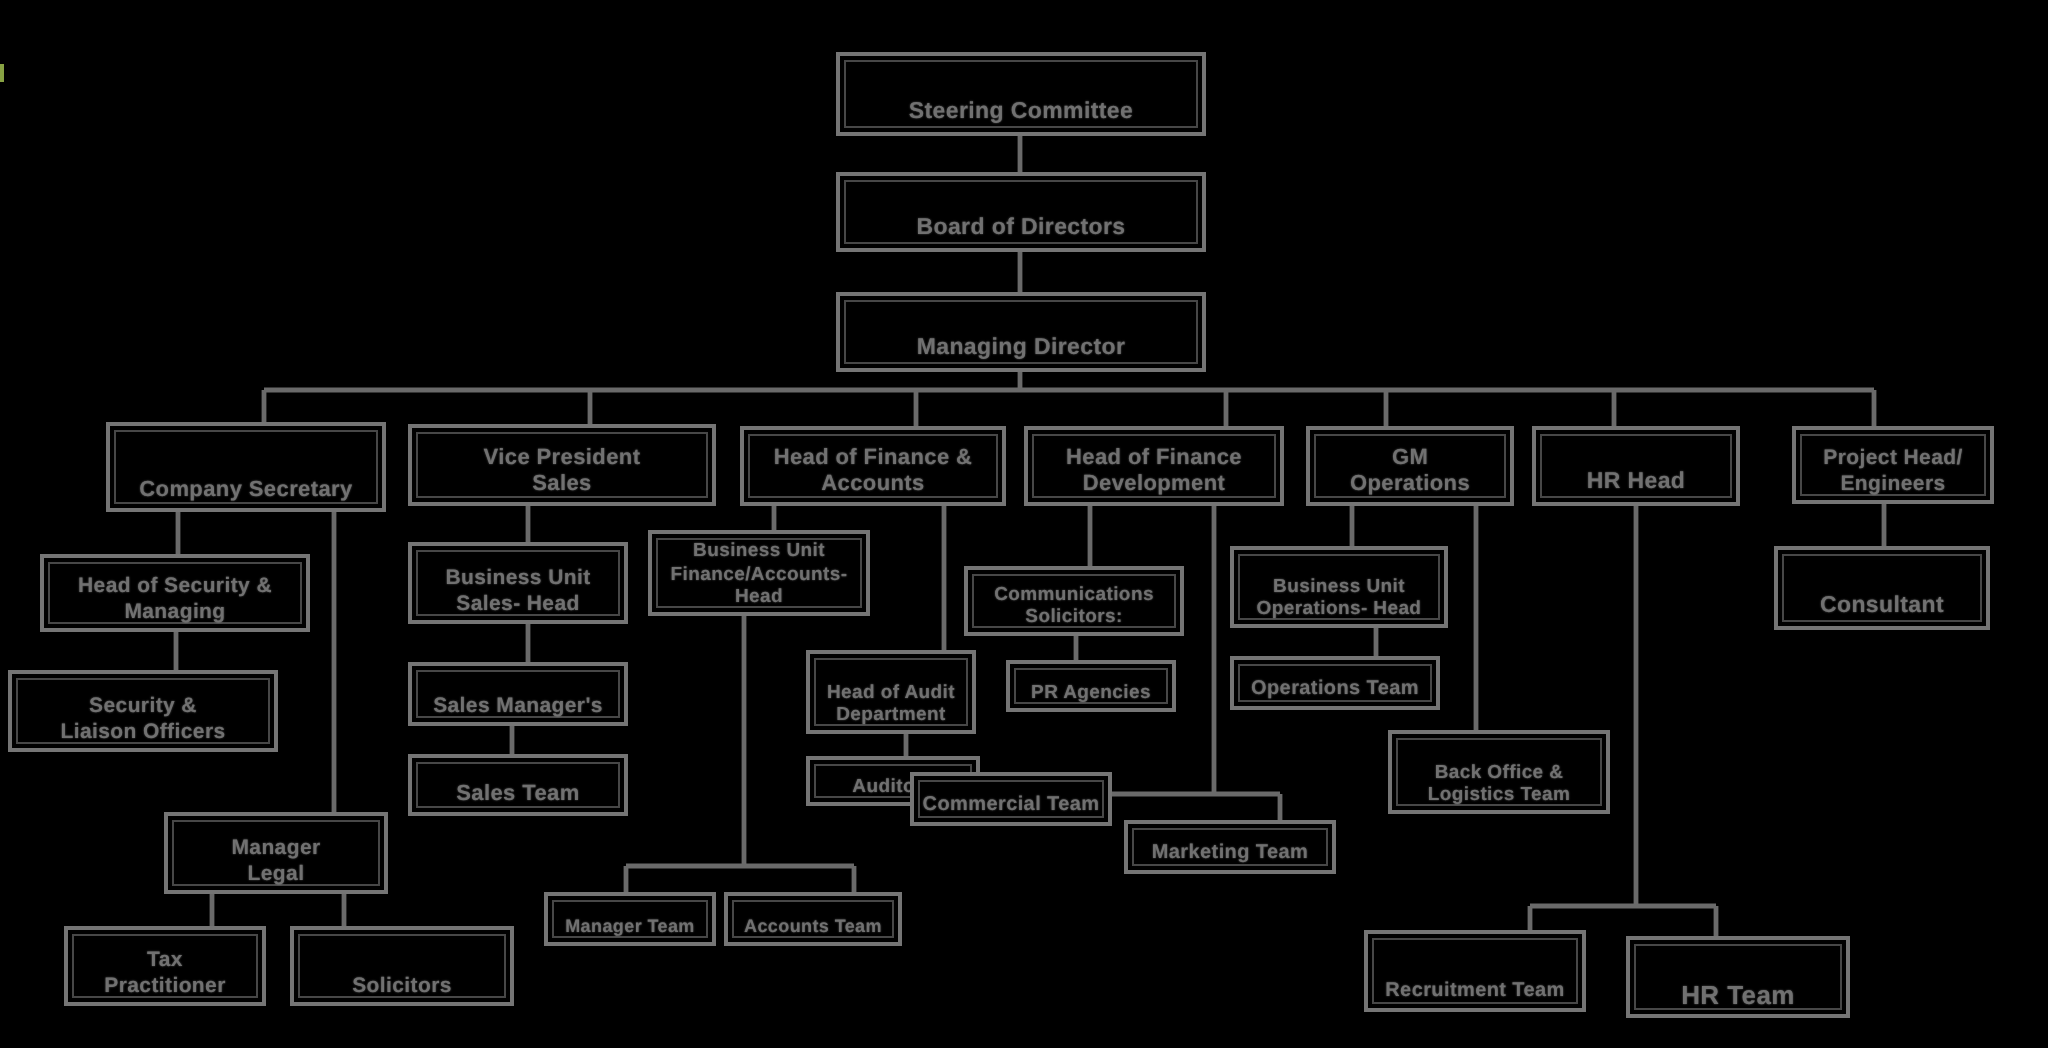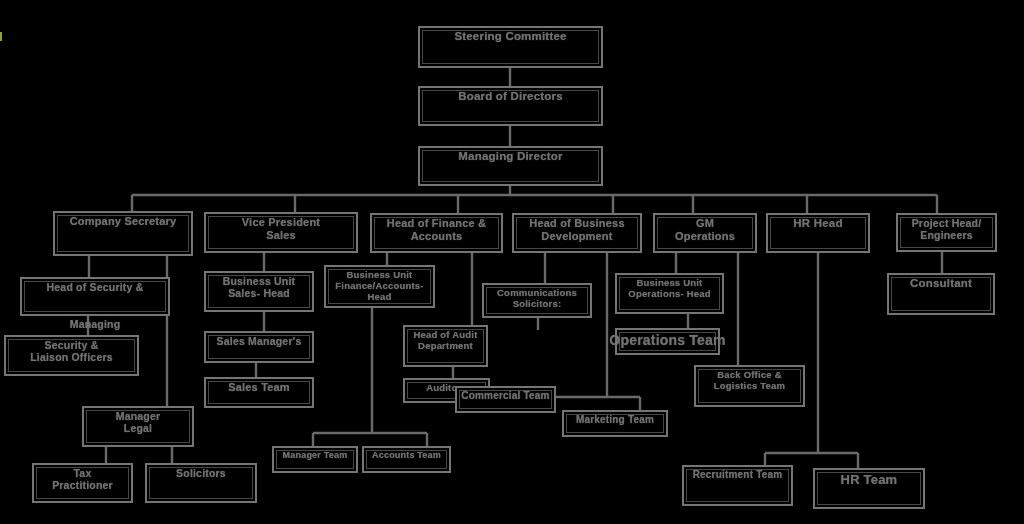--- a/index.html
+++ b/index.html
@@ -5,21 +5,21 @@
   html,body{margin:0;padding:0;background:#000;}
   #stage{
     position:relative;width:1024px;height:524px;background:#000000;
     overflow:hidden;font-family:"Liberation Sans", sans-serif;
   }
   #wires{position:absolute;left:0;top:0;z-index:1;}
   .node{
     position:absolute;z-index:2;box-sizing:border-box;
     background:#000;border:2px solid #757575;
     box-shadow: inset 0 0 0 2px #000, inset 0 0 0 3px #474747;
-    display:flex;flex-direction:column;align-items:center;justify-content:flex-start;
+    display:flex;flex-direction:column;align-items:center;justify-content:flex-end;
     text-align:center;color:#717171;font-weight:bold;letter-spacing:.2px;
     text-shadow:0 0 1px rgba(170,170,170,.55);
     line-height:1.18;padding:2px 3px;
   }
   .node .ln{white-space:nowrap;}
   #edge-artifact{position:absolute;z-index:3;}
 </style>
 </head>
 <body>
 
@@ -81,38 +81,38 @@
     </div>
     <div class="node" style="left: 204px; top: 212px; width: 154px; height: 41px; font-size: 11px; border-color: rgb(117, 117, 117); color: rgb(113, 113, 113);">
       <div class="ln">Vice President</div>
       <div class="ln">Sales</div>
     </div>
     <div class="node" style="left: 370px; top: 213px; width: 133px; height: 40px; font-size: 11px; border-color: rgb(117, 117, 117); color: rgb(113, 113, 113);">
       <div class="ln">Head of Finance &amp;</div>
       <div class="ln">Accounts</div>
     </div>
     <div class="node" style="left: 512px; top: 213px; width: 130px; height: 40px; font-size: 11px; border-color: rgb(117, 117, 117); color: rgb(113, 113, 113);">
-      <div class="ln">Head of Business</div>
+      <div class="ln">Head of Finance</div>
       <div class="ln">Development</div>
     </div>
     <div class="node" style="left: 653px; top: 213px; width: 104px; height: 40px; font-size: 11px; border-color: rgb(117, 117, 117); color: rgb(113, 113, 113);">
       <div class="ln">GM</div>
       <div class="ln">Operations</div>
     </div>
     <div class="node" style="left: 766px; top: 213px; width: 104px; height: 40px; font-size: 11.5px; border-color: rgb(117, 117, 117); color: rgb(113, 113, 113);">
       <div class="ln">HR Head</div>
     </div>
     <div class="node" style="left: 896px; top: 213px; width: 101px; height: 39px; font-size: 10.5px; border-color: rgb(117, 117, 117); color: rgb(113, 113, 113);">
       <div class="ln">Project Head/</div>
       <div class="ln">Engineers</div>
     </div>
     <div class="node" style="left: 887px; top: 273px; width: 108px; height: 42px; font-size: 11.5px; border-color: rgb(117, 117, 117); color: rgb(113, 113, 113);">
       <div class="ln">Consultant</div>
     </div>
-    <div class="node" style="left: 20px; top: 277px; width: 150px; height: 39px; font-size: 10.5px; border-color: rgb(117, 117, 117); color: rgb(113, 113, 113); gap: 25px;">
+    <div class="node" style="left: 20px; top: 277px; width: 135px; height: 39px; font-size: 10.5px; border-color: rgb(117, 117, 117); color: rgb(113, 113, 113);">
       <div class="ln">Head of Security &amp;</div>
       <div class="ln">Managing</div>
     </div>
     <div class="node" style="left: 4px; top: 335px; width: 135px; height: 41px; font-size: 10.5px; border-color: rgb(117, 117, 117); color: rgb(113, 113, 113);">
       <div class="ln">Security &amp;</div>
       <div class="ln">Liaison Officers</div>
     </div>
     <div class="node" style="left: 82px; top: 406px; width: 112px; height: 41px; font-size: 10.5px; border-color: rgb(117, 117, 117); color: rgb(113, 113, 113);">
       <div class="ln">Manager</div>
       <div class="ln">Legal</div>
@@ -149,31 +149,34 @@
     <div class="node" style="left: 272px; top: 446px; width: 86px; height: 27px; font-size: 9px; border-color: rgb(117, 117, 117); color: rgb(113, 113, 113);">
       <div class="ln">Manager Team</div>
     </div>
     <div class="node" style="left: 362px; top: 446px; width: 89px; height: 27px; font-size: 9px; border-color: rgb(117, 117, 117); color: rgb(113, 113, 113);">
       <div class="ln">Accounts Team</div>
     </div>
     <div class="node" style="left: 482px; top: 283px; width: 110px; height: 35px; font-size: 9.5px; border-color: rgb(117, 117, 117); color: rgb(113, 113, 113);">
       <div class="ln">Communications</div>
       <div class="ln">Solicitors:</div>
     </div>
+    <div class="node" style="left: 503px; top: 330px; width: 85px; height: 26px; font-size: 9.5px; border-color: rgb(117, 117, 117); color: rgb(113, 113, 113);">
+      <div class="ln">PR Agencies</div>
+    </div>
     <div class="node" style="left: 455px; top: 386px; width: 101px; height: 27px; font-size: 10px; border-color: rgb(117, 117, 117); color: rgb(113, 113, 113);">
       <div class="ln">Commercial Team</div>
     </div>
     <div class="node" style="left: 562px; top: 410px; width: 106px; height: 27px; font-size: 10px; border-color: rgb(117, 117, 117); color: rgb(113, 113, 113);">
       <div class="ln">Marketing Team</div>
     </div>
     <div class="node" style="left: 615px; top: 273px; width: 109px; height: 41px; font-size: 9.5px; border-color: rgb(117, 117, 117); color: rgb(113, 113, 113);">
       <div class="ln">Business Unit</div>
       <div class="ln">Operations- Head</div>
     </div>
-    <div class="node" style="left: 615px; top: 328px; width: 105px; height: 27px; font-size: 14px; border-color: rgb(117, 117, 117); color: rgb(113, 113, 113);">
+    <div class="node" style="left: 615px; top: 328px; width: 105px; height: 27px; font-size: 10px; border-color: rgb(117, 117, 117); color: rgb(113, 113, 113);">
       <div class="ln">Operations Team</div>
     </div>
     <div class="node" style="left: 694px; top: 365px; width: 111px; height: 42px; font-size: 9.5px; border-color: rgb(117, 117, 117); color: rgb(113, 113, 113);">
       <div class="ln">Back Office &amp;</div>
       <div class="ln">Logistics Team</div>
     </div>
     <div class="node" style="left: 682px; top: 465px; width: 111px; height: 41px; font-size: 10px; border-color: rgb(117, 117, 117); color: rgb(113, 113, 113);">
       <div class="ln">Recruitment Team</div>
     </div>
     <div class="node" style="left: 813px; top: 468px; width: 112px; height: 41px; font-size: 13px; border-color: rgb(117, 117, 117); color: rgb(113, 113, 113);">

